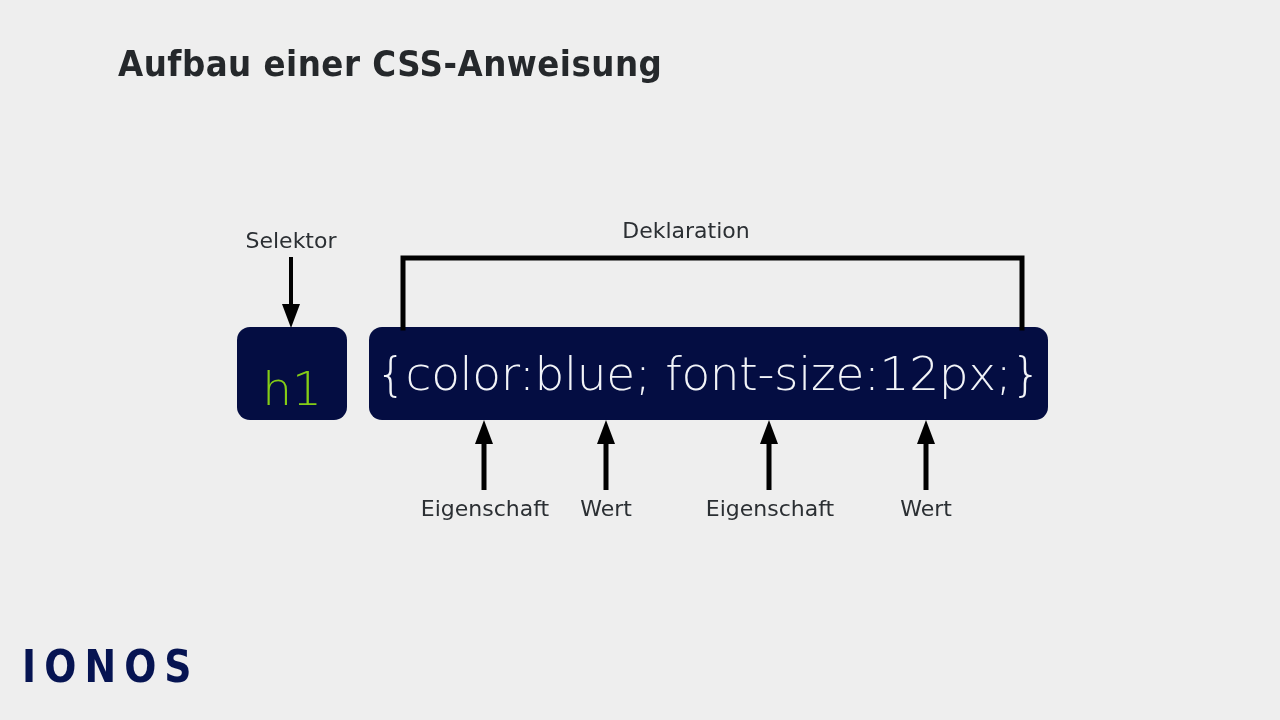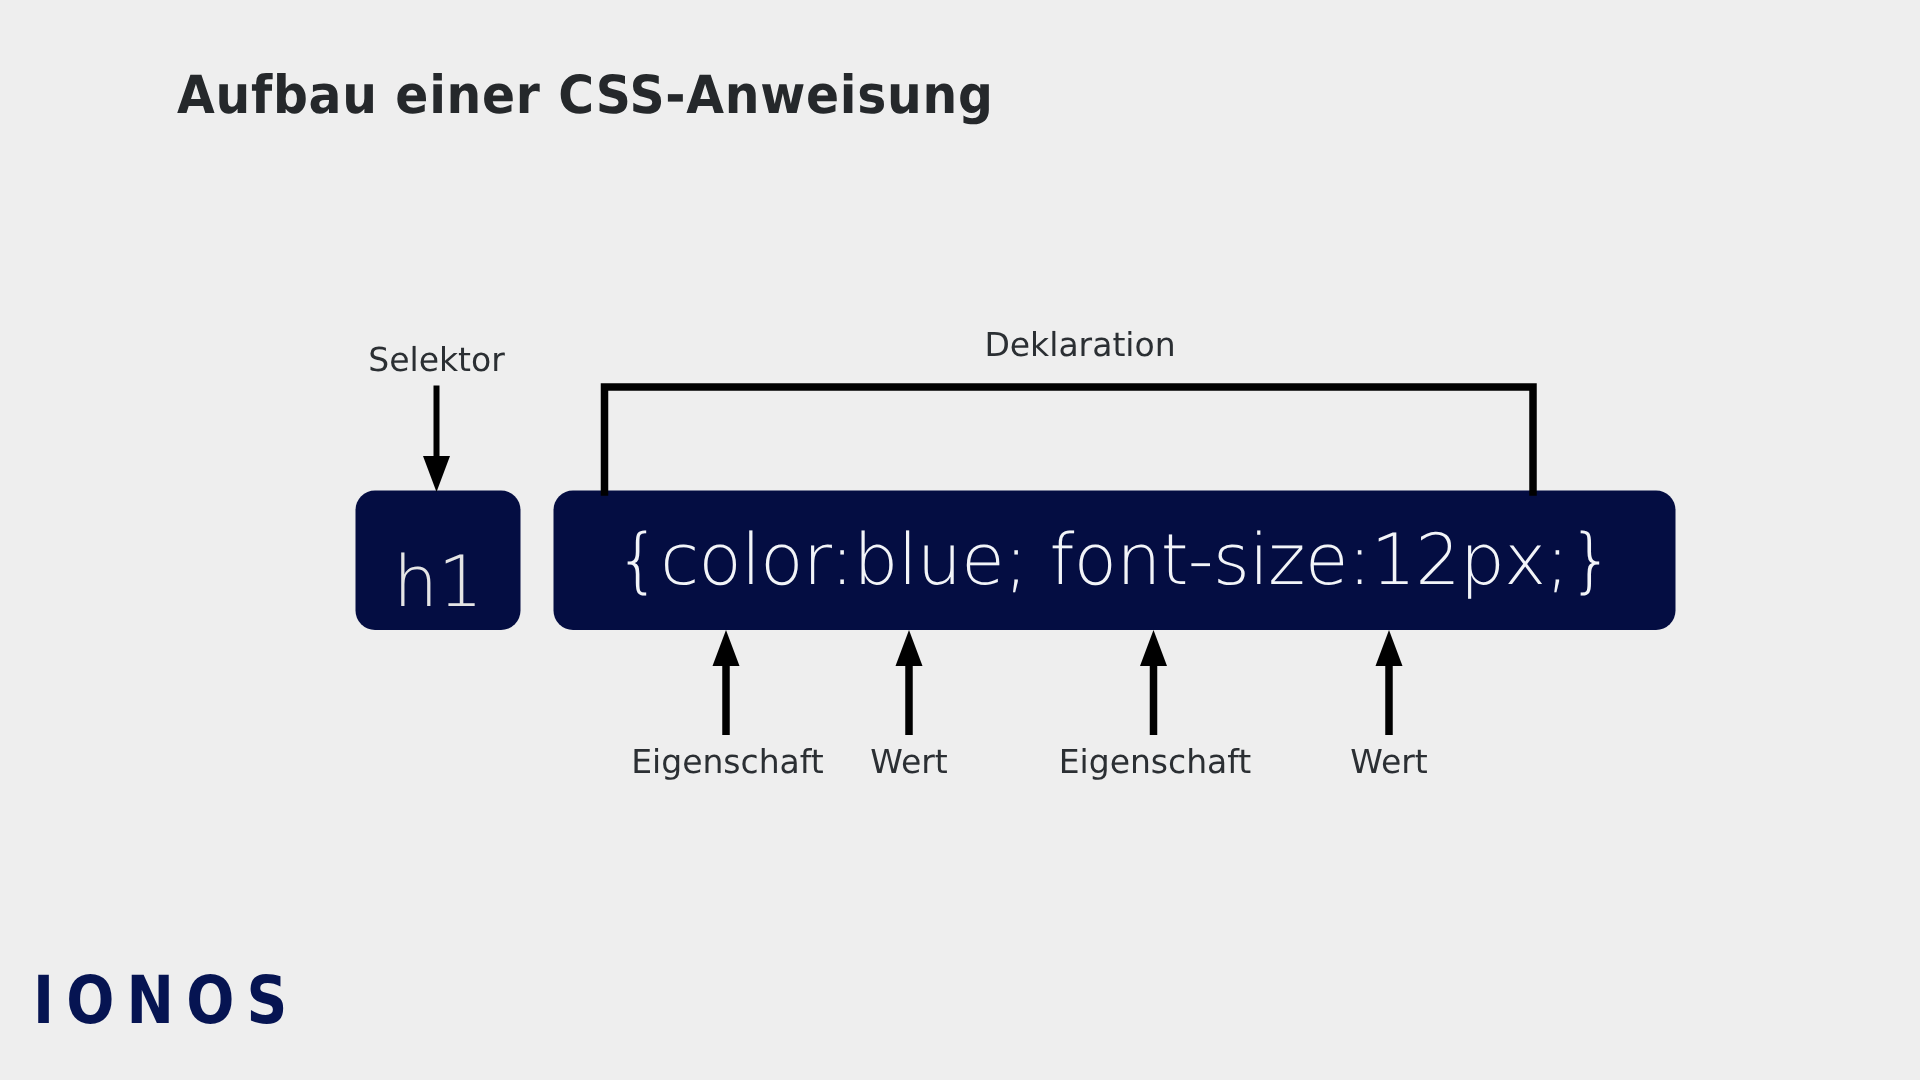--- a/index.html
+++ b/index.html
@@ -69,21 +69,21 @@
     width: 110px;
     height: 93px;
   }
   #selector-box .code-text {
     font-size: 47px;
     letter-spacing: 0px;
   }
   #declaration-box {
     left: 369px;
     top: 327px;
-    width: 748px;
+    width: 679px;
     height: 93px;
   }
   #declaration-box .code-text {
     font-size: 47px;
     letter-spacing: -0.3px;
   }
 
   
   #overlay {
     position: absolute;
@@ -111,24 +111,24 @@
 </style>
 </head>
 <body style="background: rgb(238, 238, 238);">
 
 <div id="stage">
 
   <div class="page-title" style="color: rgb(37, 40, 43);">Aufbau einer CSS-Anweisung</div>
 
   <div class="anno-label" style="left:291px; top:228px;">Selektor</div>
 
-  <div class="anno-label" style="left:720px; top:218px;">Deklaration</div>
+  <div class="anno-label" style="left:686px; top:218px;">Deklaration</div>
 
   <div class="code-box" id="selector-box" style="background: rgb(4, 13, 66);">
-    <span class="code-text" style="color: #e5e5e5; margin-top: 30px;">h1</span>
+    <span class="code-text" style="color: #84cc16; margin-top: 30px;">h1</span>
   </div>
 
   <div class="code-box" id="declaration-box" style="background: rgb(4, 13, 66);">
     <span class="code-text" style="color: rgb(242, 244, 248);">{color:blue; font-size:12px;}</span>
   </div>
 
   <div class="anno-label" style="left:485px; top:496px;">Eigenschaft</div>
 
   <div class="anno-label" style="left:606px; top:496px;">Wert</div>
 

